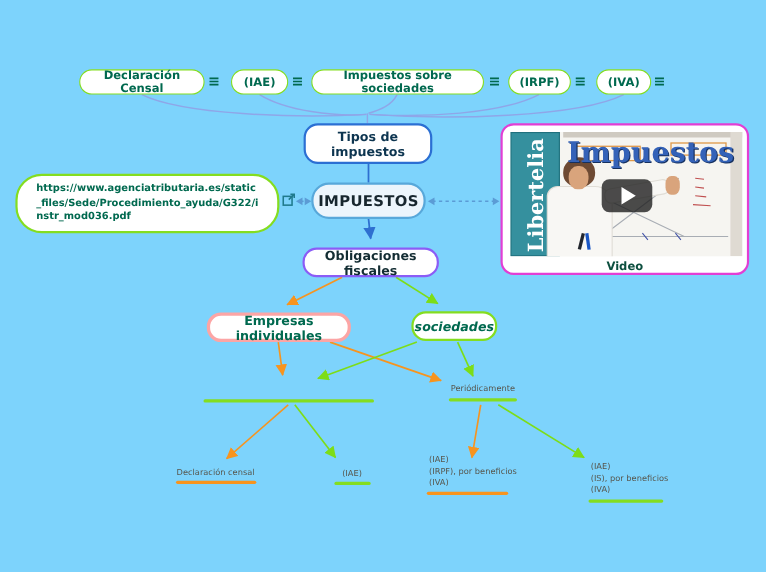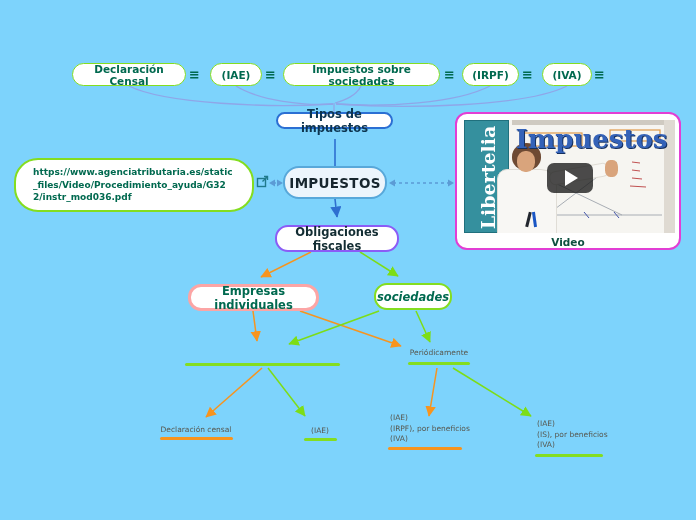--- a/index.html
+++ b/index.html
@@ -3,21 +3,21 @@
 <meta charset="utf-8">
 <style>
   html,body{margin:0;padding:0;background:#fff;}
   .canvas{position:relative;width:696px;height:520px;background:#7dd3fc;overflow:hidden;
           font-family:"DejaVu Sans","Liberation Sans",sans-serif;padding-left:44px;}
   svg.wires{position:absolute;left:0;top:0;z-index:1;}
   .node{position:absolute;z-index:2;box-sizing:border-box;background:#fff;
         display:flex;align-items:center;justify-content:center;text-align:center;
         font-weight:bold;cursor:default;}
   .pill{border-radius:13px;border:1.6px solid #84dd20;height:23px;font-size:10.5px;color:#00694f;}
-  .blue-node{border-radius:13px;border:2px solid #2b6fd3;height:17px;font-size:11.5px;color:#0d3550;}
+  .blue-node{border-radius:13px;border:2px solid #2b6fd3;height:37px;font-size:11.5px;color:#0d3550;}
   .central{border-radius:16px;border:2px solid #58a8da;background:#ecf5fc;height:33px;
            font-size:13.5px;color:#17262e;letter-spacing:.3px;}
   .purple-node{border-radius:13px;border:2px solid #8b5cf6;height:27px;font-size:11.5px;color:#132d33;}
   .orange-node{border-radius:13px;border:3px solid #fca5a5;height:27px;font-size:11.5px;color:#00694f;}
   .green-node{border-radius:13px;border:2px solid #84dd20;height:27px;font-size:11.5px;color:#00694f;}
   .urlbox{border-radius:24px;border:2px solid #84dd20;height:54px;font-size:9px;line-height:12.5px;
           color:#00694f;text-align:left;align-items:center;justify-content:flex-start;
           padding:0 17px;word-break:break-all;font-weight:bold;}
   .ham{position:absolute;z-index:2;font-size:13px;font-weight:bold;color:#00694f;line-height:13px;cursor:pointer;}
   .leaf{position:absolute;z-index:2;font-size:7.5px;color:#57574e;text-align:center;line-height:10.5px;}
@@ -134,21 +134,21 @@
   <div class="node pill" style="left:542px;top:63px;width:50px;">
       <span>(IVA)</span>
     </div>
   <span class="ham" style="left:594px;top:68px;">≡</span>
 
   <div class="node blue-node" style="left:276px;top:112px;width:117px;">
       <span>Tipos de impuestos</span>
     </div>
 
   <div class="node urlbox" style="left:14px;top:158px;width:240px;">
-      <span>https://www.agenciatributaria.es/static_files/Video/Procedimiento_ayuda/G322/instr_mod036.pdf</span>
+      <span>https://www.agenciatributaria.es/static_files/Sede/Procedimiento_ayuda/G322/instr_mod036.pdf</span>
     </div>
 
   <svg class="extlink" style="left:256px;top:175px;" width="13" height="13">
     <rect x="1.5" y="3.5" width="8" height="8" fill="none" stroke="#1f7a8c" stroke-width="1.4"></rect>
     <path d="M6.5,6.5 L11.5,1.5 M8,1.5 L11.5,1.5 L11.5,5" fill="none" stroke="#1f7a8c" stroke-width="1.4"></path>
   </svg>
 
   <div class="node central" style="left:283px;top:166px;width:104px;">
       <span>IMPUESTOS</span>
     </div>

